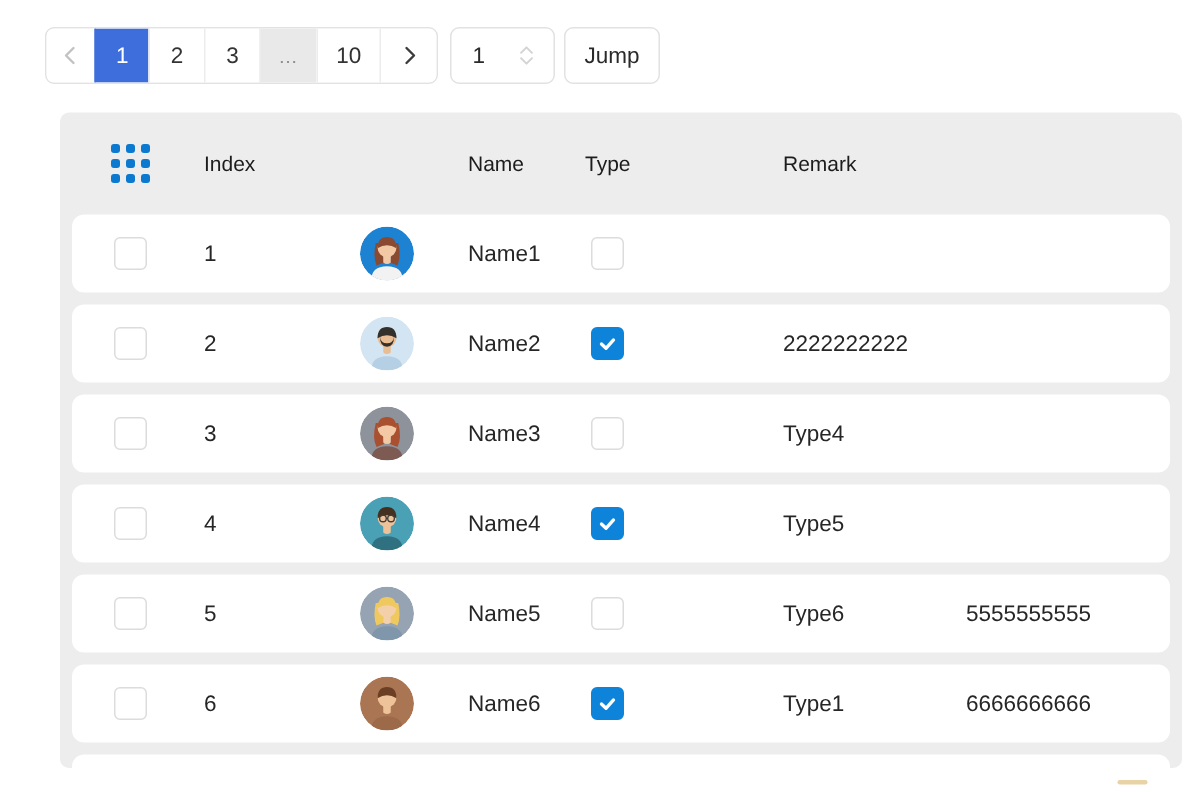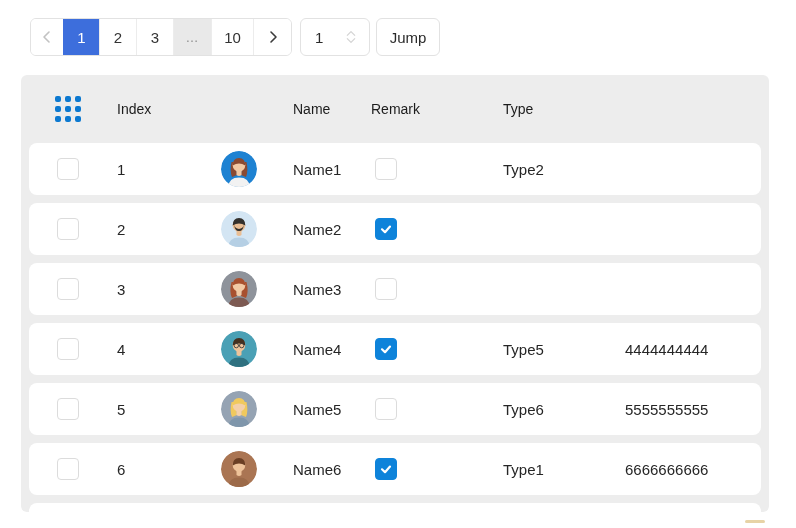--- a/index.html
+++ b/index.html
@@ -31,21 +31,21 @@
     display:flex;align-items:center;justify-content:space-between;padding:0 9px 0 14px;cursor:text;
   }
   .jump-value{font-size:15px;color:#2a2a2a;}
   .jump-btn{
     width:64px;height:38px;margin-left:6px;border:1px solid #e2e2e2;border-radius:6px;background:#fff;
     font-family:inherit;font-size:15px;color:#2a2a2a;cursor:pointer;
   }
 
   
   .table{
-    position:absolute;left:21px;top:75px;width:748px;height:437px;
+    position:absolute;left:40px;top:75px;width:748px;height:437px;
     background:#ededed;border-radius:6px;padding:8px 8px 0 8px;overflow:hidden;
   }
   .tgrid{display:grid;grid-template-columns:70px 120px 64px 86px 132px 122px 1fr;align-items:center;}
   .thead{height:60px;padding-bottom:8px;font-size:14px;color:#1c1c1c;}
   .thead .hdr{white-space:nowrap;}
   .pl18{padding-left:18px}.pl10{padding-left:10px}.pl3{padding-left:3px}.pl2{padding-left:2px}
   .dots-icon{display:grid;grid-template-columns:repeat(3,6px);grid-gap:4px;margin-left:26px;width:26px;}
   .dots-icon i{display:block;width:6px;height:6px;border-radius:2px;background:var(--dots-blue);}
   .row{
     height:52px;background:#fff;border-radius:8px;margin-bottom:8px;font-size:15px;color:#262626;
@@ -133,22 +133,22 @@
           <i></i>
           <i></i>
           <i></i>
           <i></i>
           <i></i>
         </span>
     </div>
     <div class="cell hdr pl18">Index</div>
     <div class="cell"></div>
     <div class="cell hdr pl10">Name</div>
+    <div class="cell hdr pl2">Type</div>
     <div class="cell hdr pl2">Remark</div>
-    <div class="cell hdr pl2">Type</div>
   </div>
 
   <div class="row tgrid">
     <div class="cell">
         <span class="checkbox row-cb"></span>
       </div>
     <div class="cell pl18">1</div>
     <div class="cell">
         <span class="avatar-wrap av1 female">
           <svg viewBox="0 0 36 36">
@@ -164,21 +164,20 @@
               <path d="M17.5 14.6 h1"></path>
             </g>
             <path class="p-beard" d="M13.3 13.5 q0 6.6 4.7 6.6 q4.7 0 4.7-6.6 q-.6 4.4-4.7 4.4 q-4.1 0-4.7-4.4 z"></path>
           </svg>
         </span>
       </div>
     <div class="cell pl10">Name1</div>
     <div class="cell">
         <span class="checkbox sel-cb"></span>
       </div>
-    <div class="cell pl2">Type2</div>
   </div>
 
   <div class="row tgrid">
     <div class="cell">
         <span class="checkbox row-cb"></span>
       </div>
     <div class="cell pl18">2</div>
     <div class="cell">
         <span class="avatar-wrap av2 bearded">
           <svg viewBox="0 0 36 36">
@@ -198,20 +197,21 @@
         </span>
       </div>
     <div class="cell pl10">Name2</div>
     <div class="cell">
         <span class="checkbox sel-cb checked">
           <svg class="ck" viewBox="0 0 14 14">
             <path d="M3 7.3 6 10.2 11 4.6"></path>
           </svg>
         </span>
       </div>
+    <div class="cell pl2">2222222222</div>
   </div>
 
   <div class="row tgrid">
     <div class="cell">
         <span class="checkbox row-cb"></span>
       </div>
     <div class="cell pl18">3</div>
     <div class="cell">
         <span class="avatar-wrap av3 female">
           <svg viewBox="0 0 36 36">
@@ -227,20 +227,21 @@
               <path d="M17.5 14.6 h1"></path>
             </g>
             <path class="p-beard" d="M13.3 13.5 q0 6.6 4.7 6.6 q4.7 0 4.7-6.6 q-.6 4.4-4.7 4.4 q-4.1 0-4.7-4.4 z"></path>
           </svg>
         </span>
       </div>
     <div class="cell pl10">Name3</div>
     <div class="cell">
         <span class="checkbox sel-cb"></span>
       </div>
+    <div class="cell pl2">Type4</div>
   </div>
 
   <div class="row tgrid">
     <div class="cell">
         <span class="checkbox row-cb"></span>
       </div>
     <div class="cell pl18">4</div>
     <div class="cell">
         <span class="avatar-wrap av4 glasses">
           <svg viewBox="0 0 36 36">
@@ -261,21 +262,20 @@
       </div>
     <div class="cell pl10">Name4</div>
     <div class="cell">
         <span class="checkbox sel-cb checked">
           <svg class="ck" viewBox="0 0 14 14">
             <path d="M3 7.3 6 10.2 11 4.6"></path>
           </svg>
         </span>
       </div>
     <div class="cell pl2">Type5</div>
-    <div class="cell pl2">4444444444</div>
   </div>
 
   <div class="row tgrid">
     <div class="cell">
         <span class="checkbox row-cb"></span>
       </div>
     <div class="cell pl18">5</div>
     <div class="cell">
         <span class="avatar-wrap av5 female">
           <svg viewBox="0 0 36 36">

